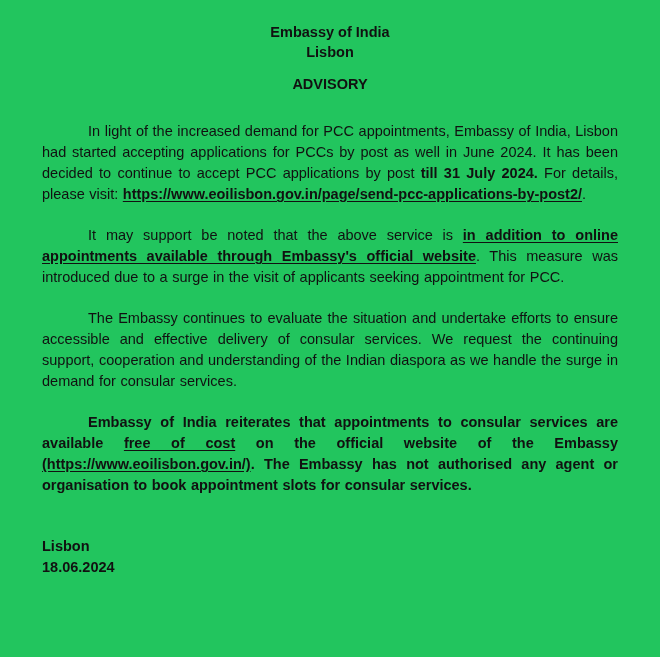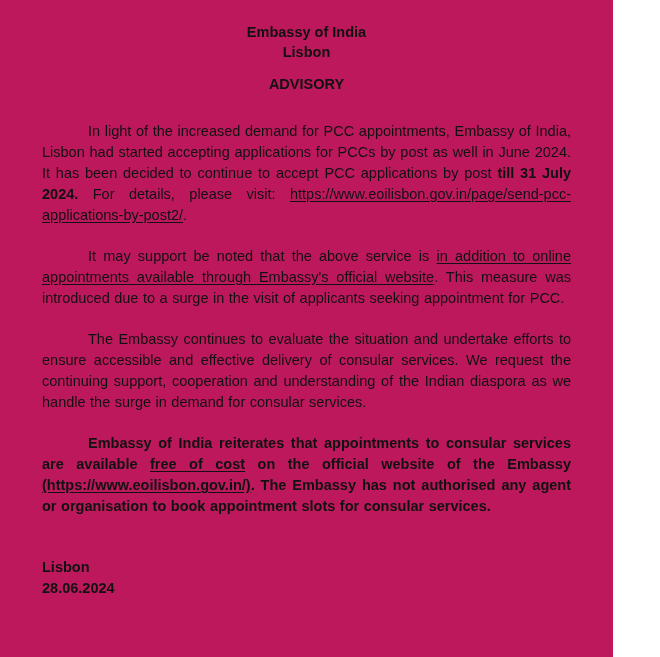--- a/index.html
+++ b/index.html
@@ -9,24 +9,24 @@
   }
   body {
     width: 660px;
     height: 657px;
     font-family: "Liberation Sans", sans-serif;
     color: #111111;
     overflow: hidden;
   }
   .page {
     box-sizing: border-box;
-    width: 613px;
+    width: 660px;
     height: 657px;
     padding: 22px 42px 4px 42px;
-    background: #be185d;
+    background: #22c55e;
     overflow: hidden;
   }
   .head-line {
     text-align: center;
     font-weight: bold;
     font-size: 14.5px;
     line-height: 20px;
   }
   .advisory {
     margin-top: 12px;
@@ -42,20 +42,21 @@
   p.first {
     margin-top: 27px;
   }
   p.bold-para {
     font-weight: bold;
   }
   .b { font-weight: bold; }
   .u {
     text-decoration: underline;
     text-underline-offset: 2px;
+    font-weight: bold;
   }
   .footer {
     margin-top: 40px;
     font-weight: bold;
     font-size: 14.5px;
     line-height: 21px;
     text-align: left;
   }
 </style>
 </head>
@@ -70,16 +71,16 @@
   <p class="body first"><span>In light of the increased demand for PCC appointments, Embassy of India, Lisbon had started accepting applications for PCCs by post as well in June 2024. It has been decided to continue to accept PCC applications by post </span><span class="b">till 31 July 2024.</span><span> For details, please visit: </span><span class="u">https://www.eoilisbon.gov.in/page/send-pcc-applications-by-post2/</span><span>.</span></p>
 
   <p class="body"><span>It may support be noted that the above service is </span><span class="u">in addition to online appointments available through Embassy's official website</span><span>. This measure was introduced due to a surge in the visit of applicants seeking appointment for PCC.</span></p>
 
   <p class="body"><span>The Embassy continues to evaluate the situation and undertake efforts to ensure accessible and effective delivery of consular services. We request the continuing support, cooperation and understanding of the Indian diaspora as we handle the surge in demand for consular services.</span></p>
 
   <p class="body bold-para"><span>Embassy of India reiterates that appointments to consular services are available </span><span class="u">free of cost</span><span> on the official website of the Embassy </span><span class="u">(https://www.eoilisbon.gov.in/)</span><span>. The Embassy has not authorised any agent or organisation to book appointment slots for consular services.</span></p>
 
   <div class="footer">
     <div>Lisbon</div>
-    <div>28.06.2024</div>
+    <div>18.06.2024</div>
   </div>
 
 </div>
 
 </body></html>

